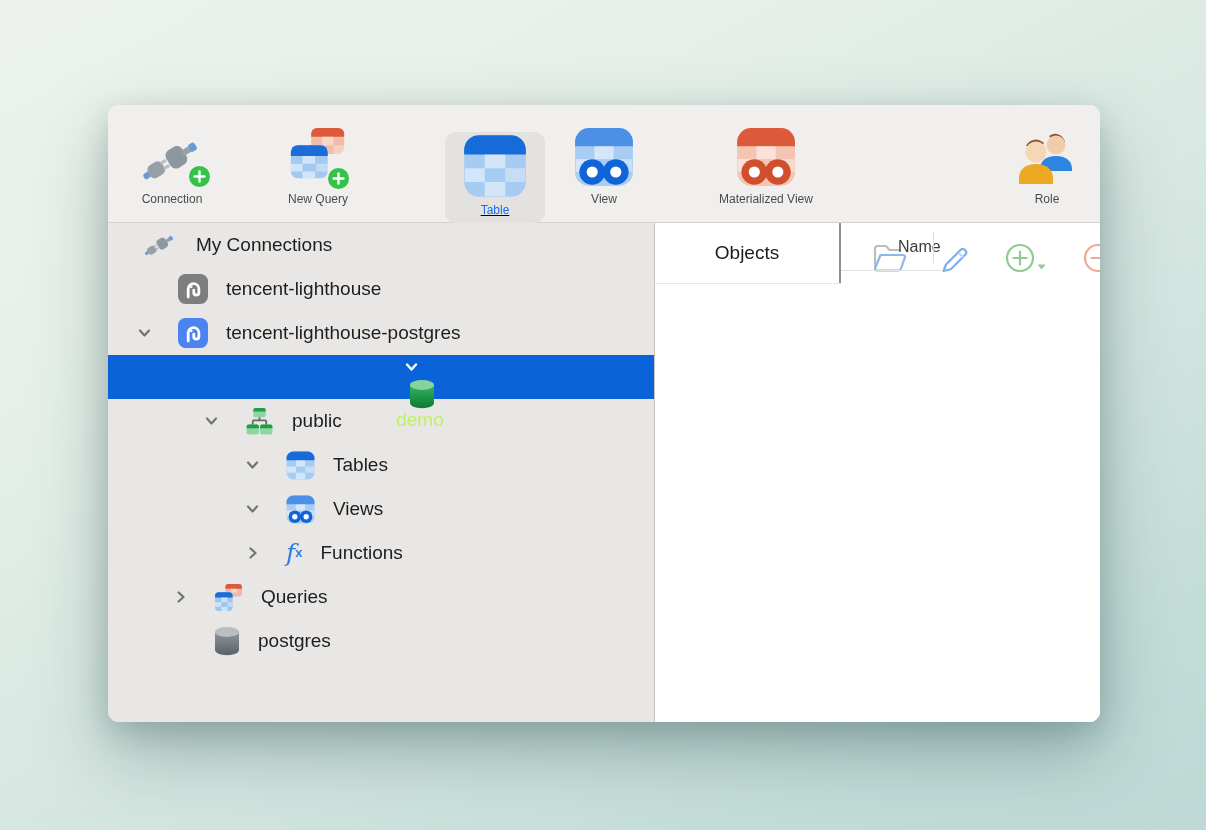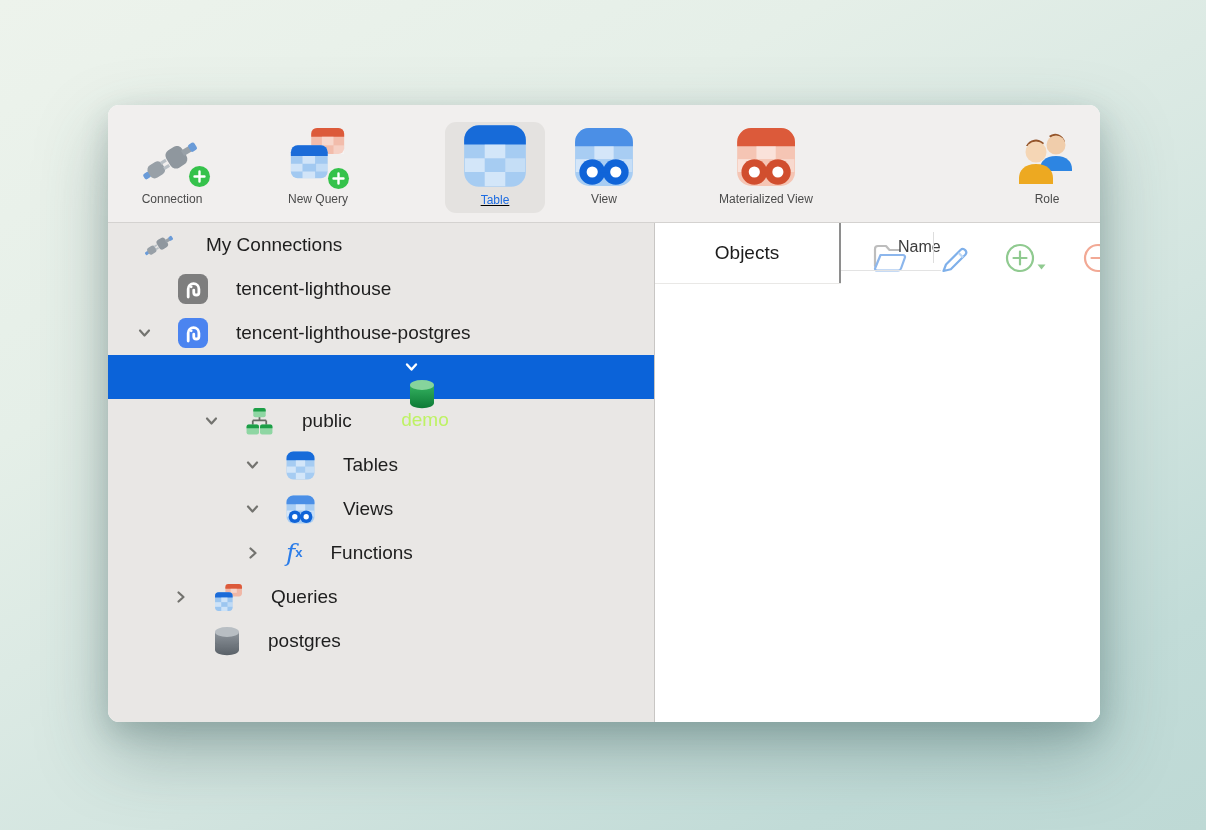--- a/index.html
+++ b/index.html
@@ -12,36 +12,36 @@
   .window{
     position:absolute;left:108px;top:105px;width:992px;height:617px;
     border-radius:11px;background:#fff;overflow:hidden;
     box-shadow:0 30px 70px rgba(45,80,80,.35),0 10px 28px rgba(45,80,80,.20);
   }
   
   .toolbar{position:relative;height:117px;background:#f1efee;border-bottom:1px solid #d4d2d0;}
   .tb-item{position:absolute;top:12px;transform:translateX(-50%);display:flex;flex-direction:column;align-items:center;cursor:default;}
   .tb-item .iconbox{height:74px;display:flex;align-items:flex-end;justify-content:center;position:relative;}
   .tb-item .tb-label{margin-top:1px;font-size:12px;color:#4b4b4b;white-space:nowrap;}
-  .tb-item.selected{background:#e4e2e0;border-radius:11px;top:17px;padding:2px 18px 6px;text-decoration:underline;}
+  .tb-item.selected{background:#e4e2e0;border-radius:11px;top:27px;padding:2px 18px 6px;text-decoration:underline;}
   .tb-item.selected .iconbox{height:68px;}
   .tb-item.selected .tb-label{color:#1d6ce2;}
   .badge{position:absolute;width:21px;height:21px;border-radius:50%;background:#35c24b;display:flex;align-items:center;justify-content:center;}
   .fx-big{font-family:"DejaVu Serif","Liberation Serif",serif;font-style:italic;font-size:46px;line-height:60px;color:#2b7de9;}
   .fx-big .paren{font-family:"Liberation Sans",sans-serif;font-style:normal;font-size:24px;color:#2b7de9;}
   
   .content{display:flex;height:499px;}
   .sidebar{width:547px;min-width:547px;background:#e9e7e5;border-right:1px solid #c8c6c4;box-sizing:border-box;overflow:hidden;}
   .tree-row{height:44px;display:flex;align-items:center;font-size:19px;color:#1e1e1e;cursor:default;white-space:nowrap;}
   .tree-row.selected{background:#0b63d9;color:#bef264;flex-direction:column;}
   .chev{width:24px;height:16px;display:flex;align-items:center;justify-content:center;flex:0 0 24px;}
   .chev.hidden{visibility:hidden;}
   .ticon{margin-left:22px;display:flex;align-items:center;flex:0 0 auto;}
   .ticon.nochev{margin-left:0;}
-  .tlabel{margin-left:28px;}
+  .tlabel{margin-left:18px;}
   .fx-small{font-family:"DejaVu Serif","Liberation Serif",serif;font-style:italic;font-size:25px;color:#2b7de9;line-height:28px;}
   .fx-small .sub{font-family:"Liberation Sans",sans-serif;font-style:normal;font-size:13px;font-weight:bold;vertical-align:-4px;}
   
   .panel{flex:1;display:flex;flex-direction:row;background:#fff;min-width:0;}
   .tabstrip{height:60px;display:flex;background:#e9e8e6;border-bottom:1px solid #e9e8e6;}
   .tab.active{width:186px;background:#fff;display:flex;align-items:center;justify-content:center;
     font-size:19px;color:#1c1c1c;border-right:2px solid #8e8e8e;box-sizing:border-box;cursor:default;}
   .tab-rest{flex:1;}
   .objtoolbar{height:73px;position:relative;background:#fff;}
   .obt{position:absolute;top:50%;transform:translate(-50%,-50%);display:flex;align-items:center;justify-content:center;cursor:default;}

